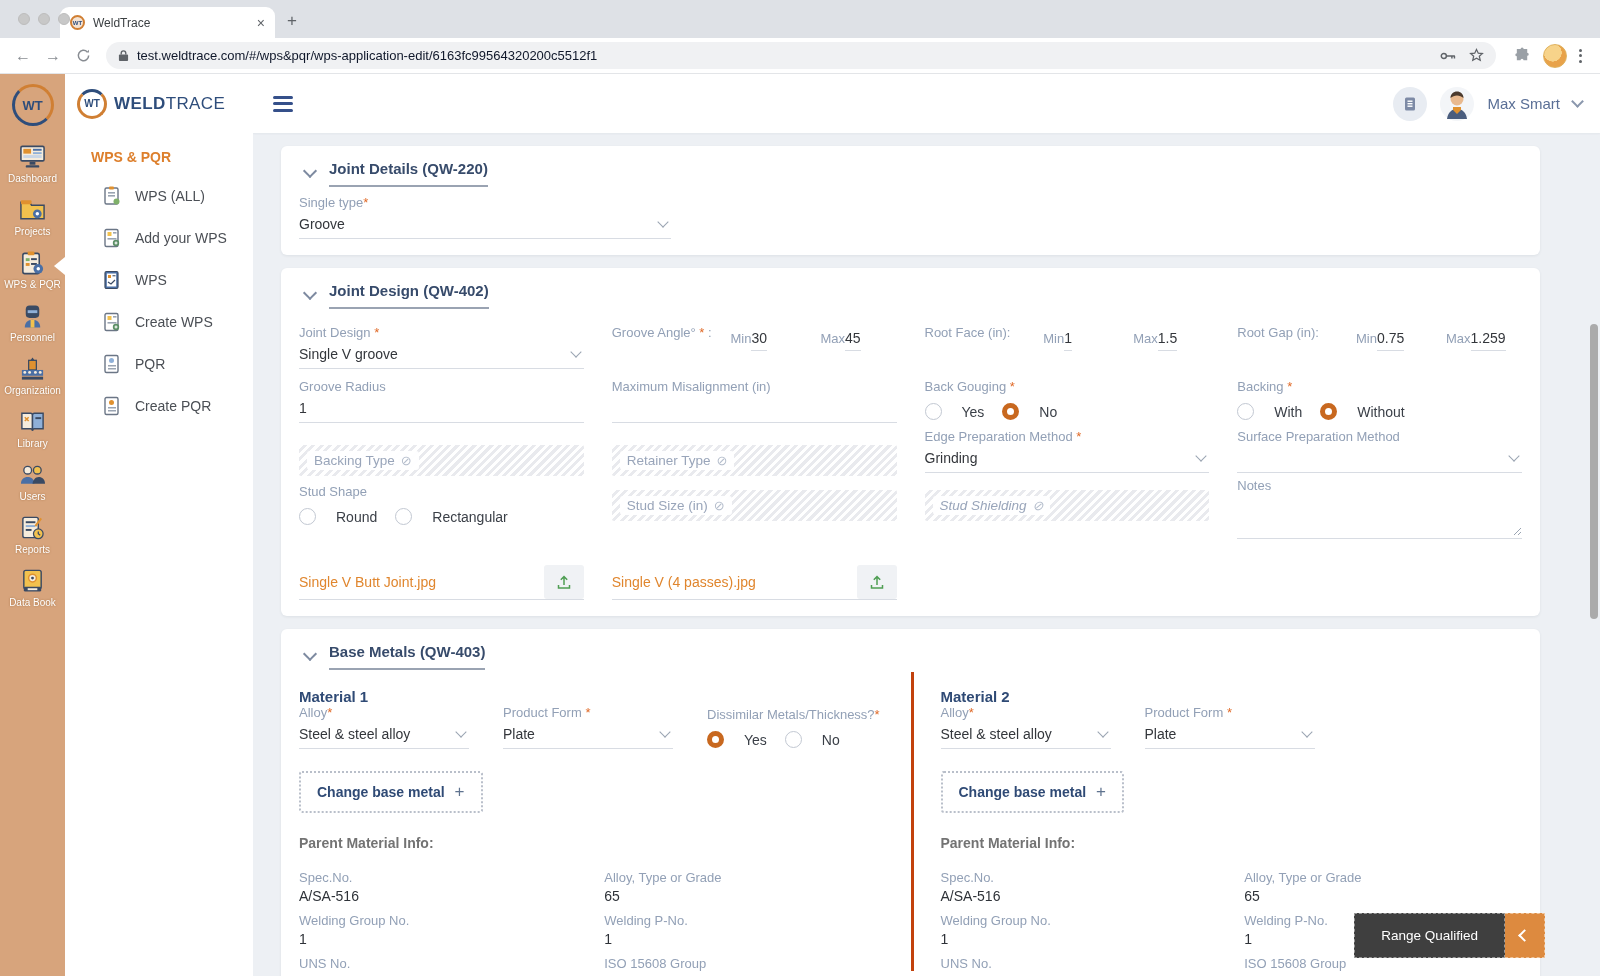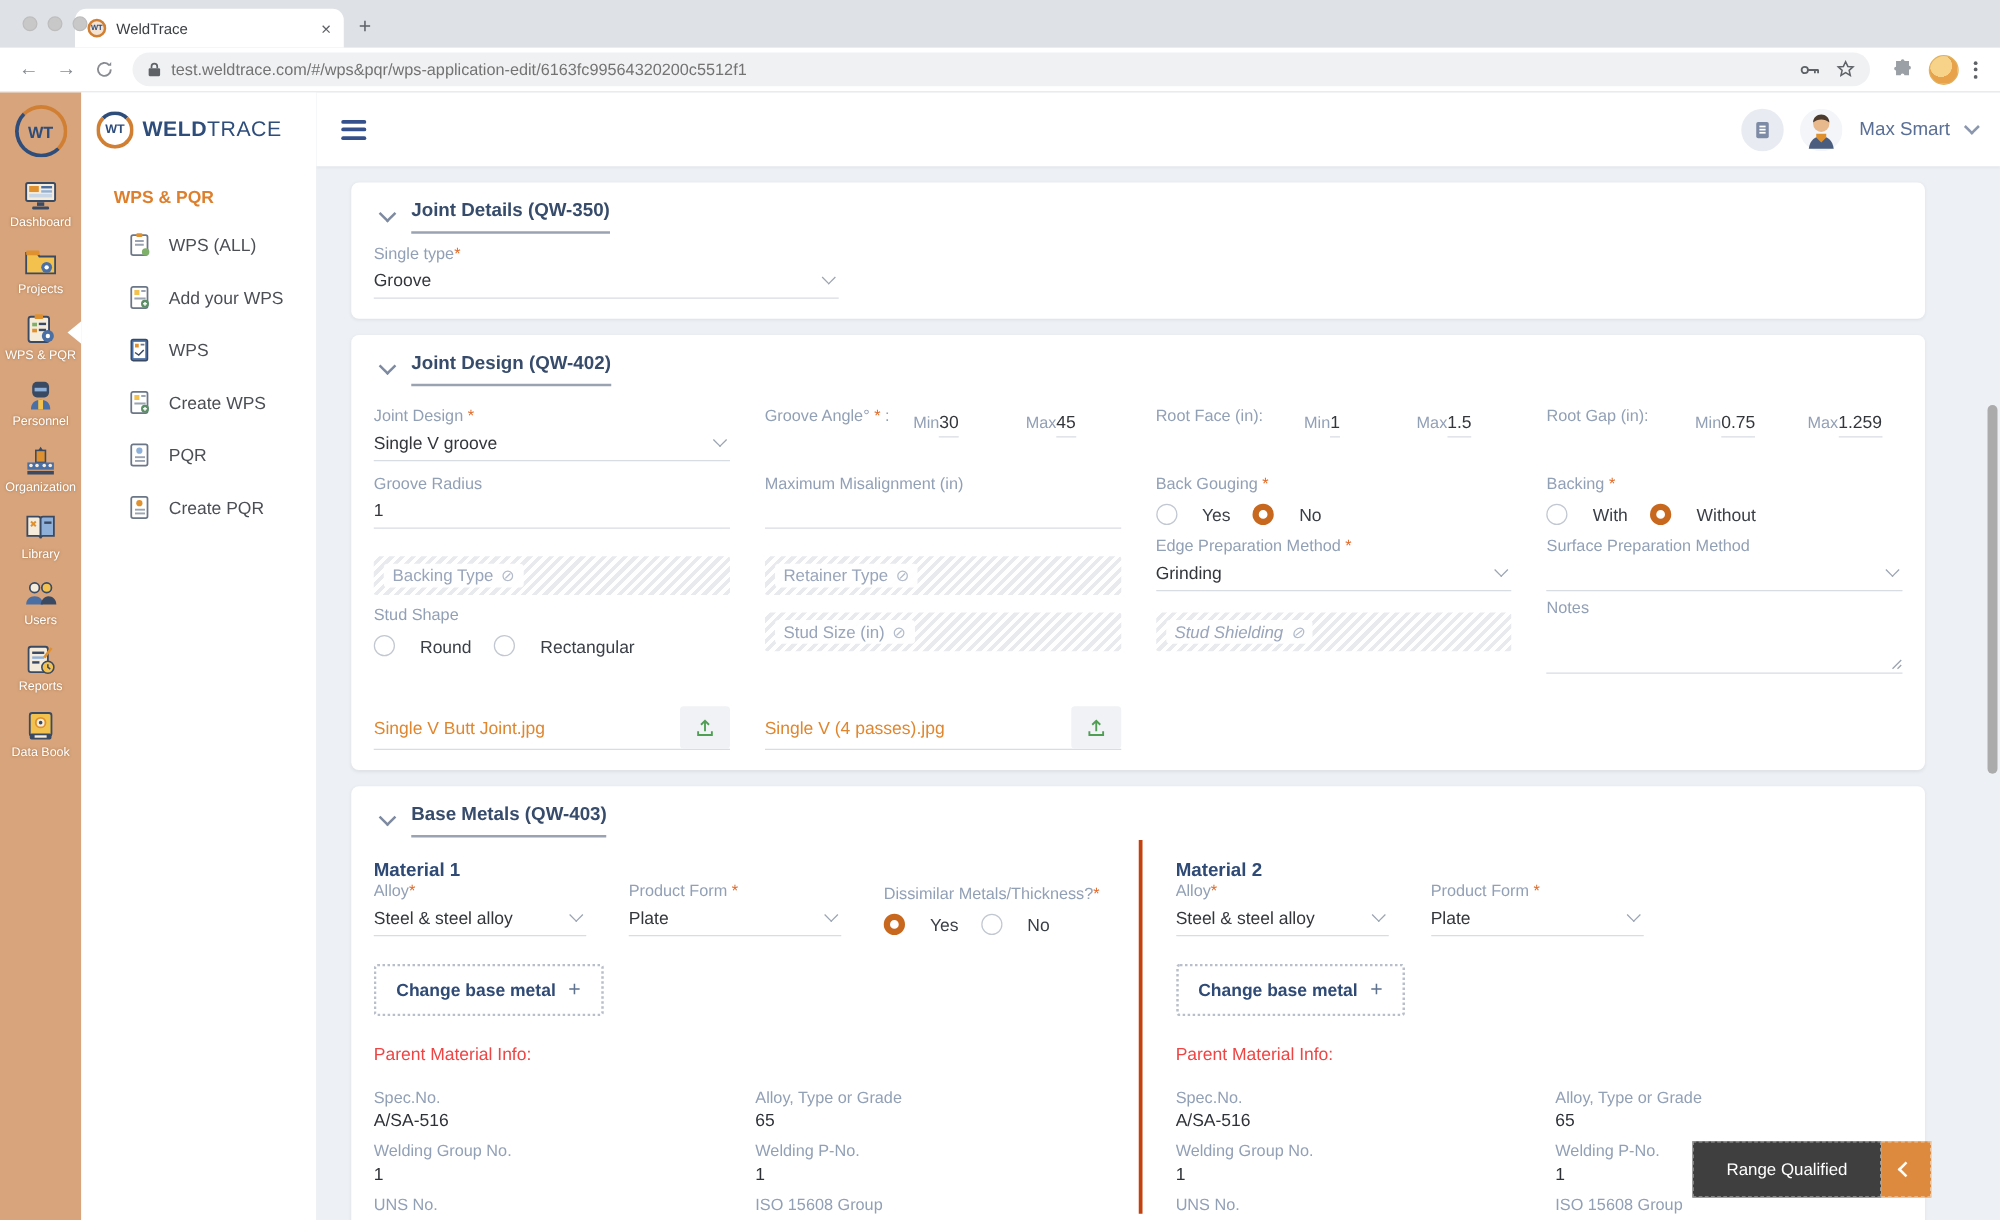--- a/index.html
+++ b/index.html
@@ -10,21 +10,21 @@
   .traffic { position:absolute; left:18px; top:13px; display:flex; gap:8px; }
   .traffic span { width:12px; height:12px; border-radius:50%; background:#c8c8c8; border:1px solid #bdbdbd; }
   .tab { margin-left:60px; width:215px; height:31px; background:#fff; border-radius:9px 9px 0 0; display:flex; align-items:center; padding:0 10px; gap:8px; }
   .tab-favicon { width:15px; height:15px; border-radius:50%; background:#f4e3d3; border:2px solid #d07f33; display:flex; align-items:center; justify-content:center; font-size:6px; color:#2e4d7b; font-weight:bold; }
   .tab-title { font-size:12px; color:#3c4043; flex:1; }
   .tab-close { font-size:14px; color:#5f6368; cursor:default; }
   .newtab { font-size:17px; color:#5f6368; margin-left:12px; margin-bottom:7px; }
   .toolbar { height:36px; background:#fff; display:flex; align-items:center; padding:0 10px; gap:4px; border-bottom:1px solid #e3e5e8; }
   .nav-ic { width:26px; height:26px; display:flex; align-items:center; justify-content:center; color:#888c92; font-size:16px; }
   .omnibox { flex:1; height:27px; background:#f0f1f3; border-radius:14px; display:flex; align-items:center; padding:0 12px; gap:8px; margin:0 6px; }
-  .omnibox .url { font-size:13px; color:#737373; flex:1; }
+  .omnibox .url { font-size:13px; color:#0f172a; flex:1; }
   .omni-right { display:flex; gap:12px; align-items:center; }
   .chrome-right { display:flex; align-items:center; gap:12px; padding:0 8px; }
   .profile-dot { width:24px; height:24px; border-radius:50%; background:radial-gradient(circle at 40% 35%, #f7d38a 0 45%, #e8a24a 46% 100%); border:1px solid #e0b25e; }
   .kebab { display:flex; flex-direction:column; gap:2.5px; }
   .kebab i { width:3px; height:3px; border-radius:50%; background:#5f6368; }
 
   
   .app { display:flex; height:902px; }
   .rail { width:65px; background:#d7a47c; display:flex; flex-direction:column; align-items:center; padding-top:10px; flex-shrink:0; }
   .rail-logo { width:42px; height:42px; border-radius:50%; border:3px solid #d07f33; border-left-color:#2e4d7b; border-bottom-color:#2e4d7b; background:#d7a47c; color:#2e4d7b; font-weight:bold; font-size:13px; display:flex; align-items:center; justify-content:center; margin-bottom:12px; }
@@ -91,21 +91,21 @@
   
   .bm-halves { display:flex; }
   .bm-half { width:50%; }
   .bm-half.right { border-left:3px solid #c2410c; padding-left:27px; }
   .bm-half.left { padding-right:27px; }
   .mat-heading { font-size:15px; font-weight:bold; color:#2f4a75; margin-top:16px; }
   .bm-row { display:grid; grid-template-columns:170px 170px 1fr; column-gap:34px; }
   .dissim { padding-top:2px; }
   .change-btn { display:inline-flex; align-items:center; gap:10px; border:2px dotted #b9bfca; border-radius:3px; padding:9px 16px; margin-top:22px; color:#2f4a75; font-weight:bold; font-size:14px; }
   .change-btn .plus { color:#5f738f; font-weight:normal; font-size:17px; }
-  .pm-title { font-size:14px; font-weight:normal; color:#ef4444; margin-top:22px; }
+  .pm-title { font-size:14px; font-weight:bold; color:#737373; margin-top:22px; }
   .pm-grid { display:grid; grid-template-columns:1fr 1fr; column-gap:26px; row-gap:3px; margin-top:10px; }
   .pm-label { font-size:13px; color:#92a0b6; margin-top:9px; }
   .pm-value { font-size:14px; color:#2e3238; margin-top:3px; }
 
   
   .range-float { position:absolute; right:55px; bottom:18px; display:flex; }
   .range-btn { background:#3f3f3f; border:1px dashed #9a9a9a; color:#fff; font-size:13.5px; padding:14px 26px; }
   .range-arrow { width:40px; background:#dd8a3f; border:1px dashed #f0c49a; border-left:none; display:flex; align-items:center; justify-content:center; }
   .range-arrow .lt { width:9px; height:9px; border-left:2px solid #fff; border-bottom:2px solid #fff; transform:rotate(45deg); }
 
@@ -374,21 +374,21 @@
         <span class="username">Max Smart</span>
         <span class="chev"></span>
       </div>
     </div>
 
     <div class="content">
 
       <section class="card">
         <div class="sec-head">
           <span class="collapse-chev"></span>
-          <span class="sec-title">Joint Details (QW-350)</span>
+          <span class="sec-title">Joint Details (QW-220)</span>
         </div>
         <div style="width:280px; margin-top:10px;">
           <div class="f-label"><span>Single type</span><span class="req">*</span></div>
           <div class="f-value" style="width:372px;">
             <span>Groove</span>
               <span class="dd"></span>
           </div>
         </div>
       </section>
 

